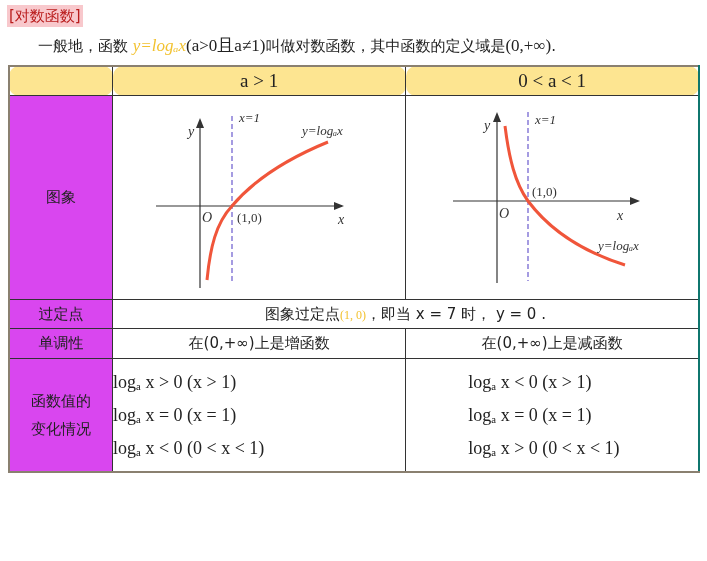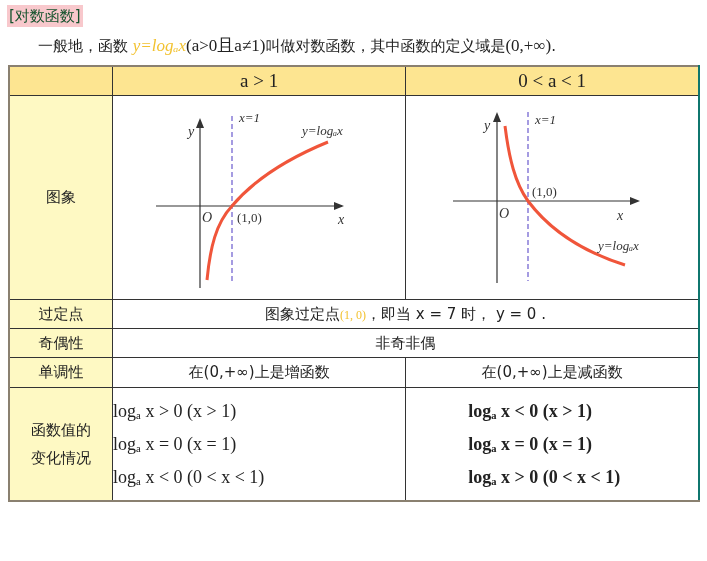--- a/index.html
+++ b/index.html
@@ -1,33 +1,33 @@
 <!DOCTYPE html>
 <html><head>
 <meta charset="utf-8">
 <style>
   html, body { margin:0; padding:0; background:#ffffff; }
   body { width:707px; height:561px; position:relative; overflow:hidden;
          font-family:"DejaVu Sans", sans-serif; color:#222; }
   .tag { position:absolute; left:7px; top:5px; height:22px; line-height:22px;
-         background:#f8c8cc; color:#14532d; font-size:15px; padding:0 2px; }
+         background:#f8c8cc; color:#b91c1c; font-size:15px; padding:0 2px; }
   .intro { position:absolute; left:38px; top:36px; font-size:15px; line-height:20px; white-space:nowrap;text-align:right; }
   .intro .math { font-family:"Liberation Serif", serif; font-size:17px; }
   .intro .hl { color:#f2c230; font-family:"Liberation Serif", serif; font-style:italic; font-size:17px; }
   table { position:absolute; left:8px; top:65px; width:692px; border-collapse:collapse; table-layout:fixed; }
   td { border:1px solid #333; text-align:center; vertical-align:middle; padding:0; font-size:15px; }
-  tr:first-child td { border-top:2px solid #8a8070; }
-  td.lab { background:#fef9c3; width:102px; border-left:2px solid #8a8070; }
+  tr:first-child td { border-top:2px solid #8a8070;border-radius:10px; }
+  td.lab { background:#d946ef; width:102px; border-left:2px solid #8a8070; }
   td.last { border-right:2px solid #0f766e; }
   tr.bot td { border-bottom:2px solid #8a8070; }
   .hdr td { background:#fde591; height:28px; font-family:"Liberation Serif", serif; font-size:19px; }
   .yel { color:#f2c230; font-family:"Liberation Serif", serif; }
   .serif { font-family:"Liberation Serif", serif; font-size:18px; }
   .cond { font-family:"Liberation Serif", serif; font-size:18px; text-align:left; line-height:33px; }
-  .cond2 { padding-left:62px;font-weight:bold; }
+  .cond2 { padding-left:62px; }
   svg text { font-family:"Liberation Serif", serif; }
 </style>
 </head>
 <body>
 
 <div class="tag">[对数函数]</div>
 
 <div class="intro">
   <span>一般地，函数</span>
   <span class="hl">y=logₐx</span><span class="math">(a&gt;0且a≠1)</span><span>叫做对数函数，其中函数的定义域是</span><span class="math">(0,+∞)</span><span>.</span>
@@ -75,24 +75,20 @@
       </svg>
     </td>
   </tr>
   <tr>
     <td class="lab" style="height:28px">过定点</td>
     <td colspan="2" class="last">
       <span>图象过定点</span><span class="yel" style="font-size:12px">(1, 0)</span><span>，即当 x = 7 时， y = 0 .</span>
     </td>
   </tr>
   <tr>
-    <td class="lab" style="height:28px">奇偶性</td>
-    <td colspan="2" class="last">非奇非偶</td>
-  </tr>
-  <tr>
     <td class="lab" style="height:29px">单调性</td>
     <td>在(0,+∞)上是增函数</td>
     <td class="last">在(0,+∞)上是减函数</td>
   </tr>
   <tr class="bot">
     <td class="lab" style="height:112px;line-height:28px"><span>函数值的<br>变化情况</span></td>
     <td class="cond">
       <div>logₐ x &gt; 0  (x &gt; 1)</div>
       <div>logₐ x = 0  (x = 1)</div>
       <div>logₐ x &lt; 0  (0 &lt; x &lt; 1)</div>

